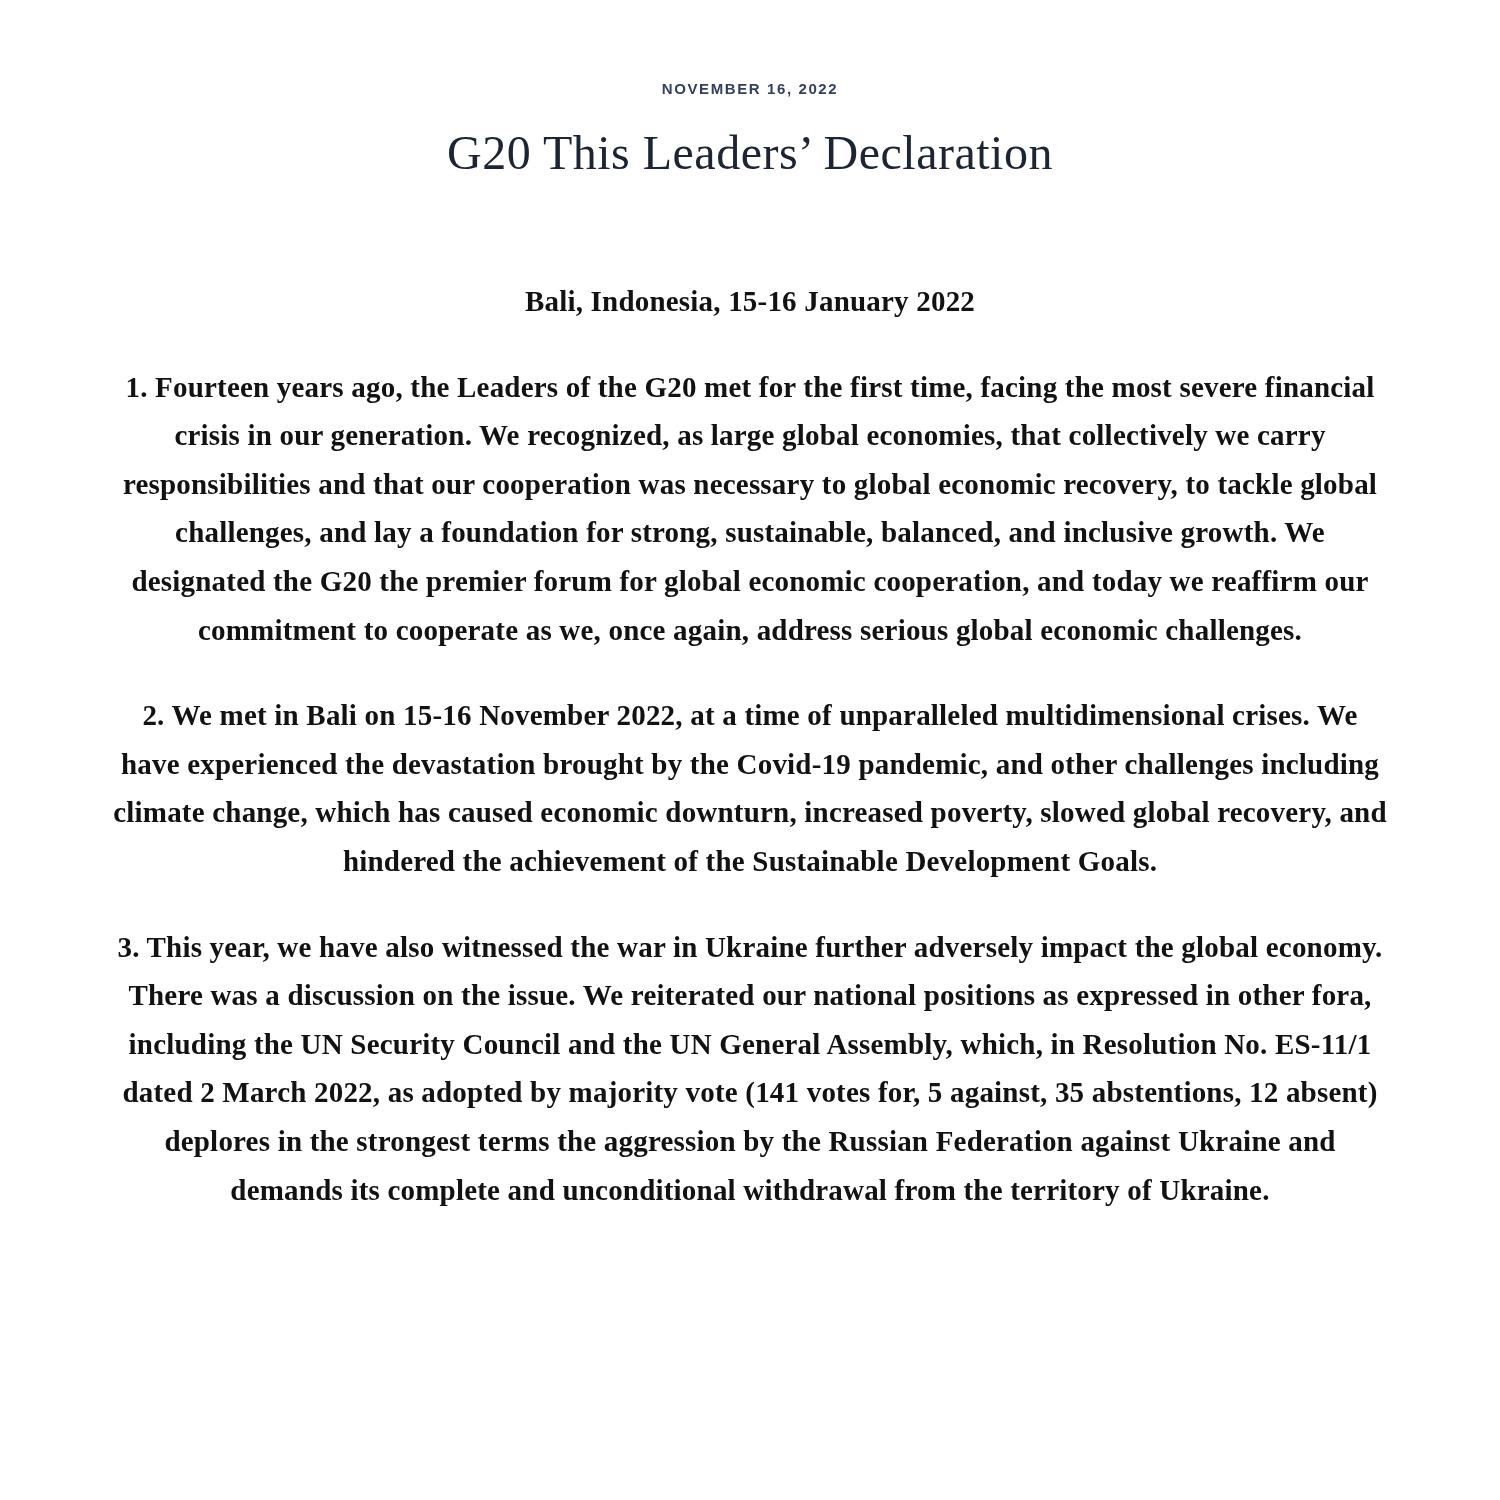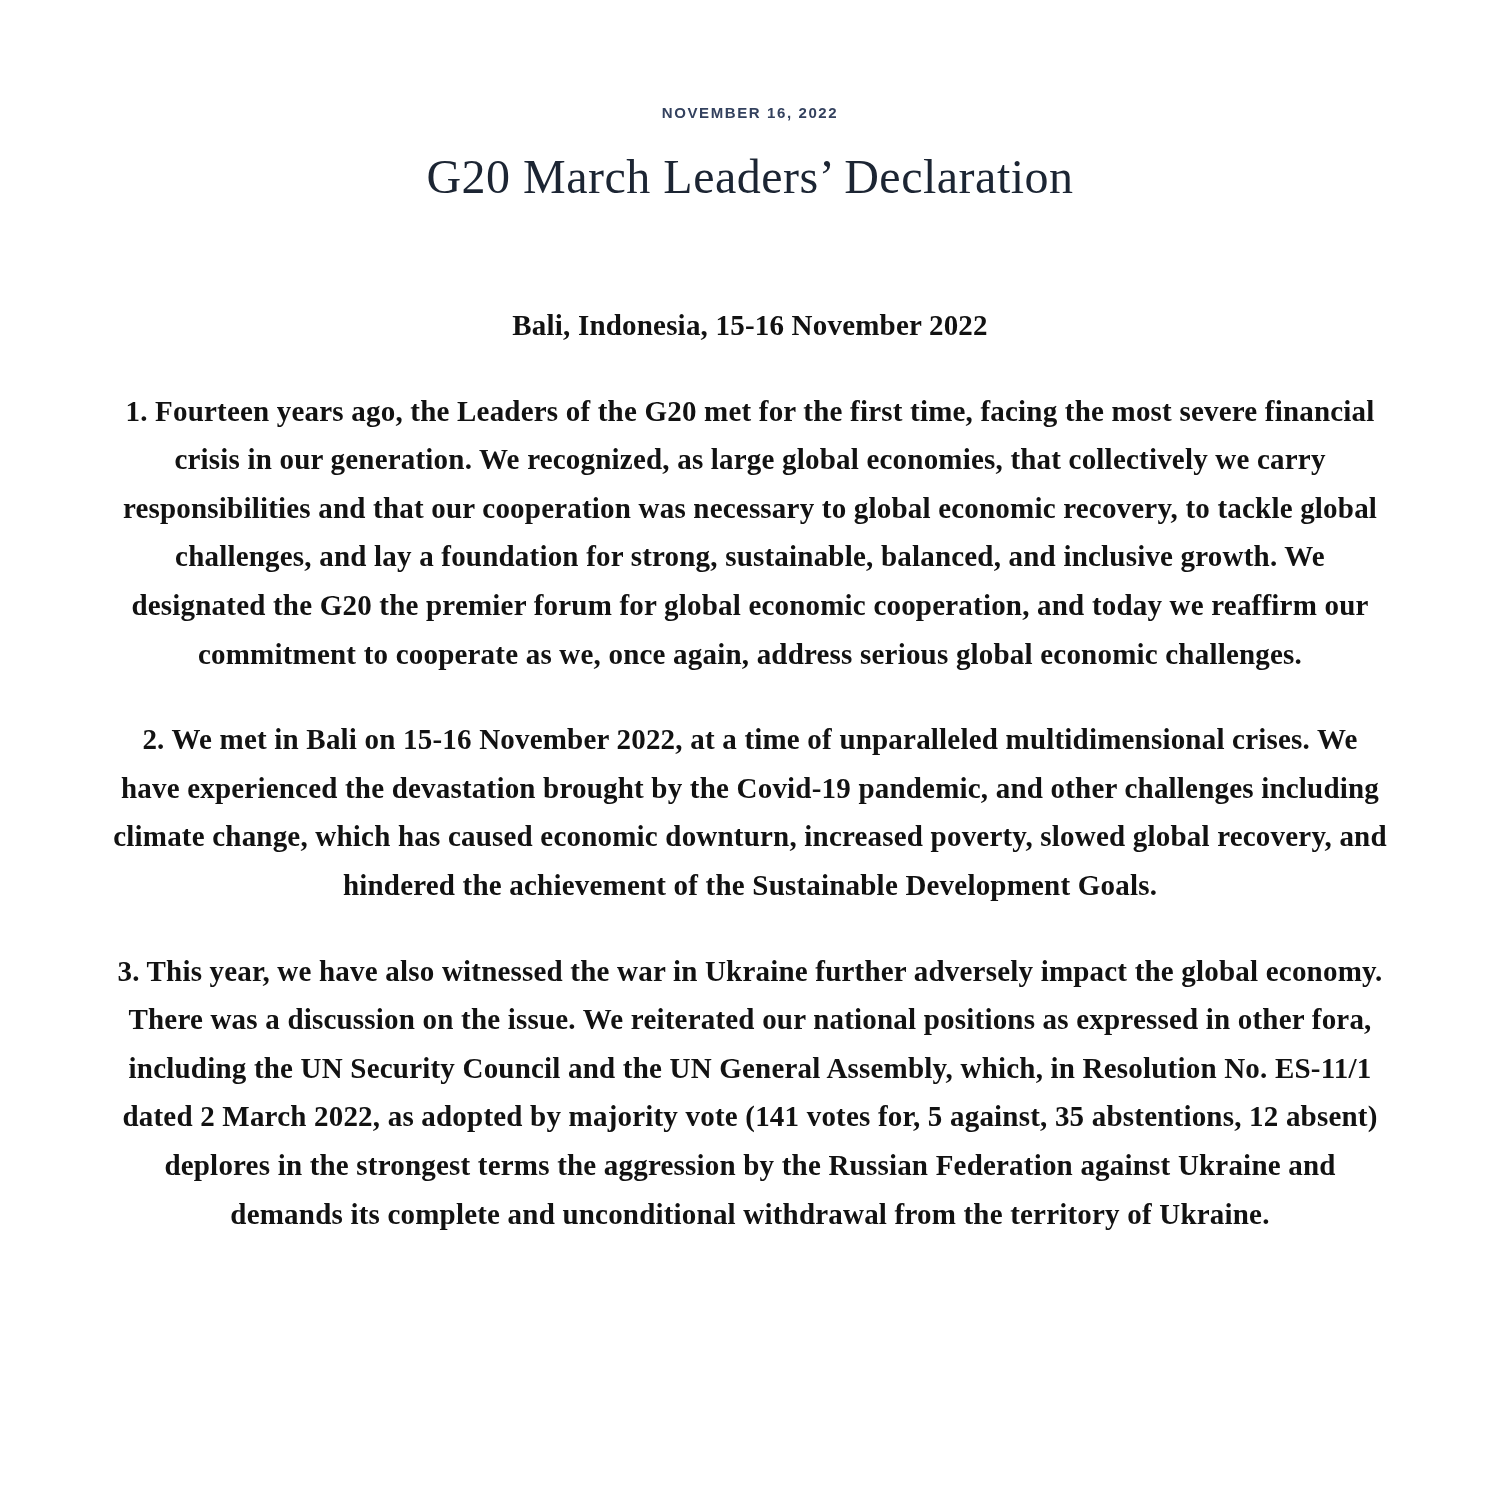--- a/index.html
+++ b/index.html
@@ -12,21 +12,21 @@
     height: 1500px;
     overflow: hidden;
     position: relative;
     font-family: "Liberation Serif", serif;
   }
   .page {
     width: 1500px;
     height: 1500px;
     background: #ffffff;
     box-sizing: border-box;
-    padding-top: 105px;
+    padding-top: 81px;
   }
   .eyebrow {
     text-align: center;
     font-family: "Liberation Sans", sans-serif;
     font-size: 15px;
     font-weight: 600;
     letter-spacing: 1.6px;
     color: #33415e;
     text-transform: uppercase;
     line-height: 16px;
@@ -59,24 +59,24 @@
     margin: 37px 0 0 0;
     text-align: center;
   }
 </style>
 </head>
 <body>
 
 <div class="page">
   <div class="eyebrow">NOVEMBER 16, 2022</div>
 
-  <h1 class="title">G20 March Leaders’ Declaration</h1>
+  <h1 class="title">G20 This Leaders’ Declaration</h1>
 
   <div class="content">
-    <p class="subtitle">Bali, Indonesia, 15-16 November 2022</p>
+    <p class="subtitle">Bali, Indonesia, 15-16 January 2022</p>
 
     <p class="body-para">1. Fourteen years ago, the Leaders of the G20 met for the first time, facing the most severe financial crisis in our generation. We recognized, as large global economies, that collectively we carry responsibilities and that our cooperation was necessary to global economic recovery, to tackle global challenges, and lay a foundation for strong, sustainable, balanced, and inclusive growth. We designated the G20 the premier forum for global economic cooperation, and today we reaffirm our commitment to cooperate as we, once again, address serious global economic challenges.</p>
 
     <p class="body-para">2. We met in Bali on 15-16 November 2022, at a time of unparalleled multidimensional crises. We have experienced the devastation brought by the Covid-19 pandemic, and other challenges including climate change, which has caused economic downturn, increased poverty, slowed global recovery, and hindered the achievement of the Sustainable Development Goals.</p>
 
     <p class="body-para">3. This year, we have also witnessed the war in Ukraine further adversely impact the global economy. There was a discussion on the issue. We reiterated our national positions as expressed in other fora, including the UN Security Council and the UN General Assembly, which, in Resolution No. ES-11/1 dated 2 March 2022, as adopted by majority vote (141 votes for, 5 against, 35 abstentions, 12 absent) deplores in the strongest terms the aggression by the Russian Federation against Ukraine and demands its complete and unconditional withdrawal from the territory of Ukraine.</p>
   </div>
 </div>
 
 </body></html>

